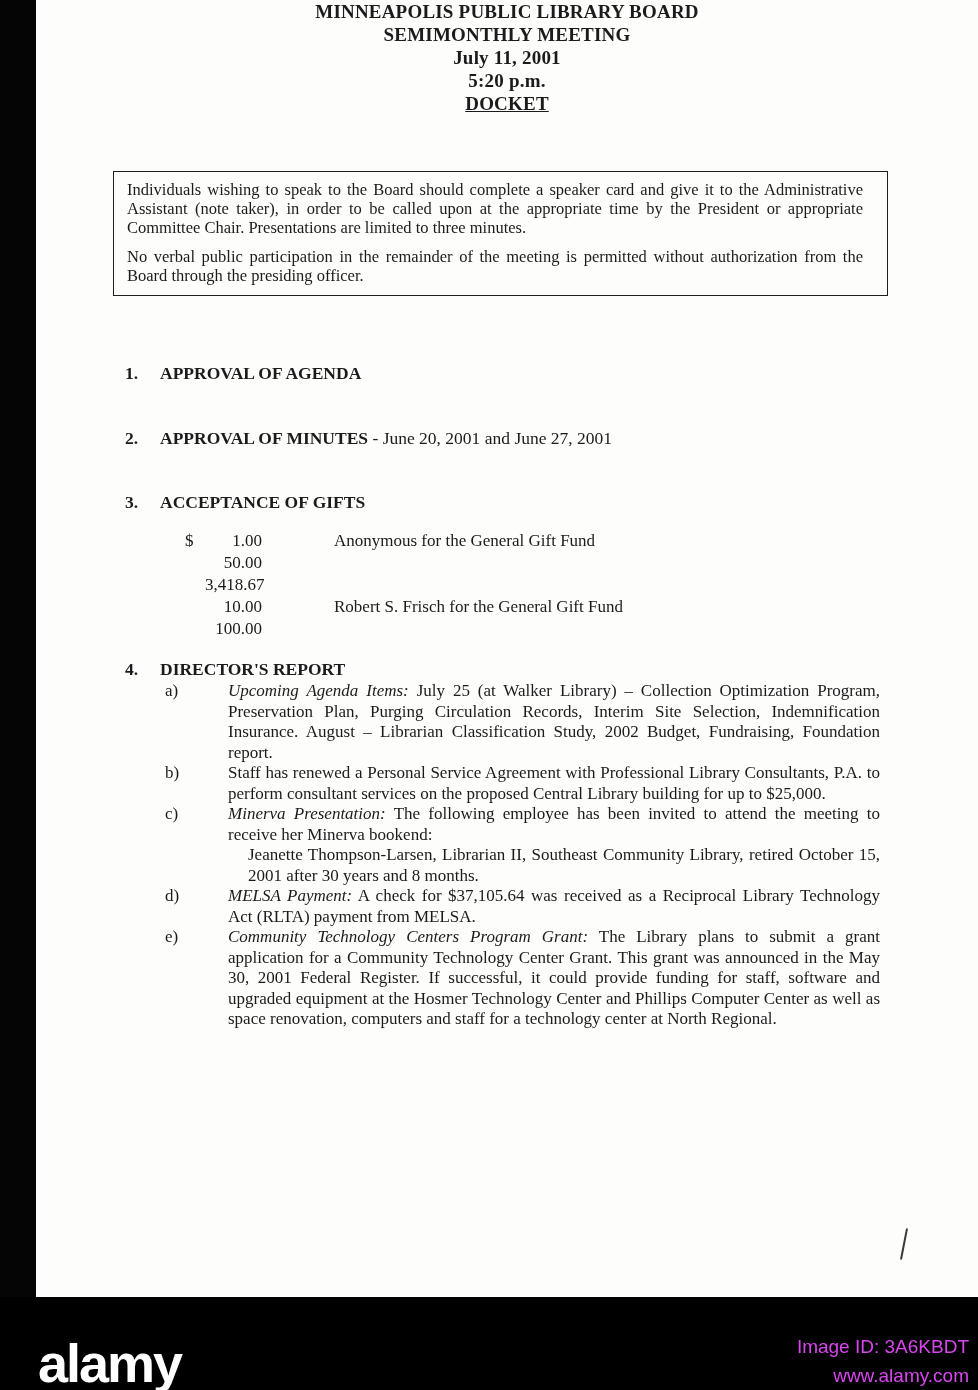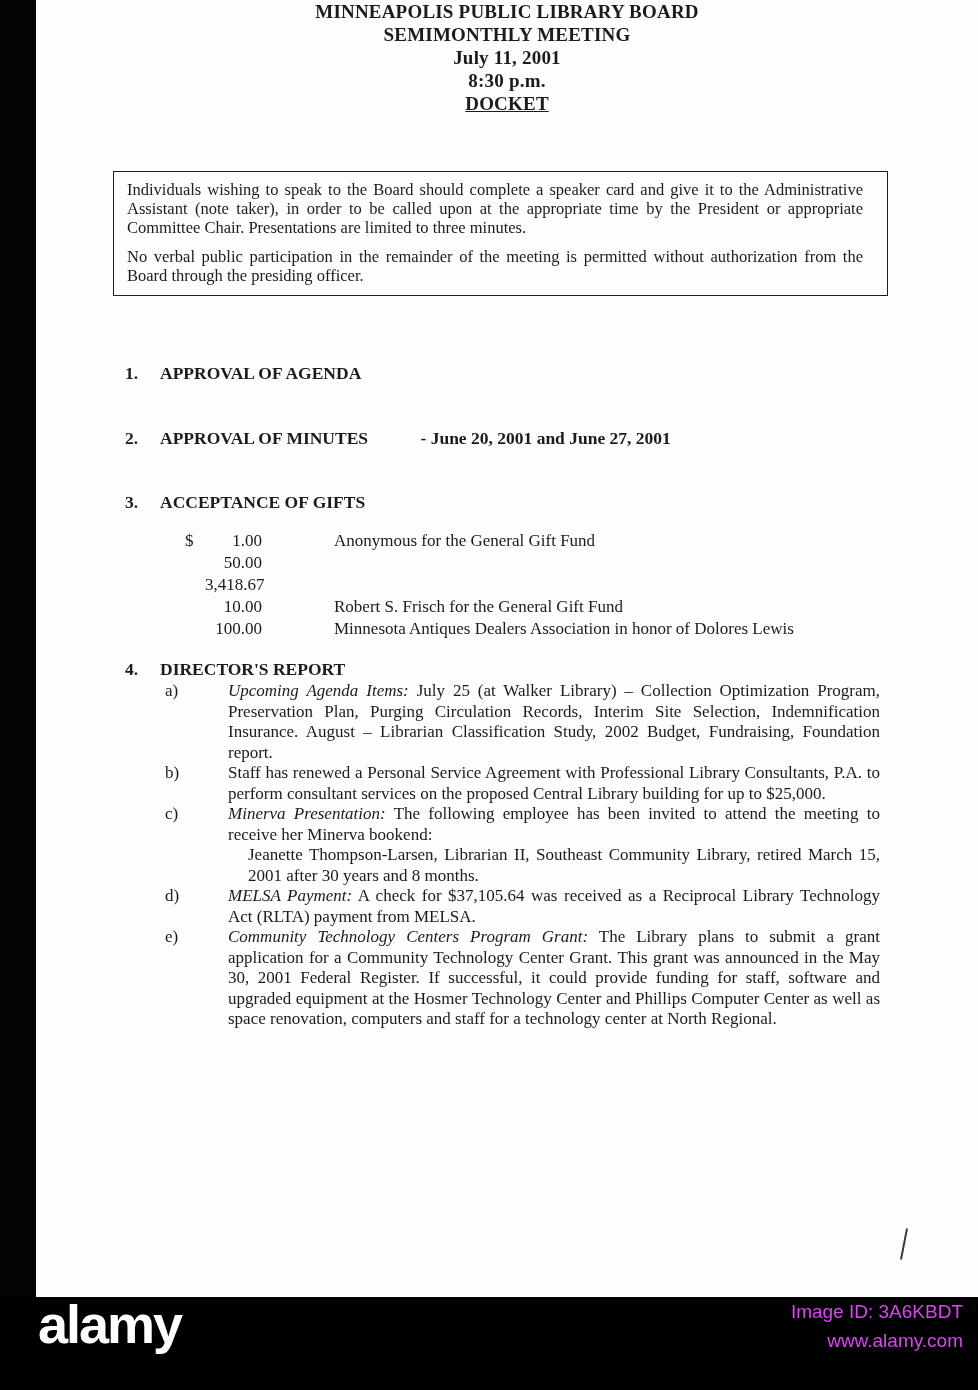--- a/index.html
+++ b/index.html
@@ -40,21 +40,21 @@
 
   .section { margin-left:125px; margin-right:95px; }
   #sec1 { margin-top:66px; }
   #sec2 { margin-top:43px; }
   #sec3 { margin-top:42px; }
   #sec4 { margin-top:18px; }
 
   .sec-head { display:flex; font-size:17.5px; line-height:22px; }
   .sec-num { font-weight:bold; width:35px; flex:0 0 35px; }
   .sec-title { font-weight:bold; }
-  .sec-detail { font-weight:bold;margin-left:48px; }
+  .sec-detail { font-weight:normal; }
 
   .gifts { margin:17px 3px 0 60px; font-size:17px; line-height:22px; }
   .gift-row { display:flex; }
   .gift-cur { width:20px; flex:0 0 20px; }
   .gift-amt { width:57px; flex:0 0 57px; text-align:right; }
   .gift-gap { width:48px; flex:0 0 48px; }
   .gift-desc { flex:1;margin-left:24px; }
 
   .report { margin:1px 3px 0 40px; font-size:17px; line-height:20.5px; }
   .report-item { display:flex; }
@@ -70,24 +70,24 @@
     background:#3a3a3a;
     transform:rotate(11deg);
     border-radius:1px;
   }
 
   .alamy-bar {
     position:absolute; left:0; bottom:0;
     width:978px; height:93px;
     background:#000;
     display:flex;
-    align-items:flex-start;
+    align-items:flex-end;
     justify-content:space-between;
     box-sizing:border-box;
-    padding:0 15px 0 38px;
+    padding:0 9px 0 38px;
     font-family:"Liberation Sans", sans-serif;
   }
   .alamy-logo {
     color:#fff;
     font-weight:bold;
     font-size:54px;
     letter-spacing:-2px;
     line-height:1;
   }
   .alamy-info { text-align:right; color:#d946ef; font-size:19px; line-height:29px; }
@@ -96,21 +96,21 @@
 <body>
 
 <div class="film-strip"></div>
 
 <div class="doc">
 
   <div class="doc-header">
     <div>MINNEAPOLIS PUBLIC LIBRARY BOARD</div>
     <div>SEMIMONTHLY MEETING</div>
     <div>July 11, 2001</div>
-    <div>8:30 p.m.</div>
+    <div>5:20 p.m.</div>
     <div class="underlined">DOCKET</div>
   </div>
 
   <div class="notice-box">
     <div class="para1">Individuals wishing to speak to the Board should complete a speaker card and give it to the Administrative Assistant (note taker), in order to be called upon at the appropriate time by the President or appropriate Committee Chair.  Presentations are limited to three minutes.</div>
     <div class="para2">No verbal public participation in the remainder of the meeting is permitted without authorization from the Board through the presiding officer.</div>
   </div>
 
   <div class="section" id="sec1">
     <div class="sec-head">
@@ -151,21 +151,20 @@
       <div class="gift-row">
         <span class="gift-cur"></span>
         <span class="gift-amt">10.00</span>
         <span class="gift-gap"></span>
         <span class="gift-desc">Robert S. Frisch for the General Gift Fund</span>
       </div>
       <div class="gift-row">
         <span class="gift-cur"></span>
         <span class="gift-amt">100.00</span>
         <span class="gift-gap"></span>
-        <span class="gift-desc">Minnesota Antiques Dealers Association in honor of Dolores Lewis</span>
       </div>
     </div>
   </div>
 
   <div class="section" id="sec4">
     <div class="sec-head">
       <span class="sec-num">4.</span>
       <span class="sec-title">DIRECTOR'S REPORT</span>
     </div>
     <div class="report">
@@ -183,21 +182,21 @@
         <div class="rep-body">
           <div class="rep-text"><i class="rep-lead"></i><span>Staff has renewed a Personal Service Agreement with Professional Library Consultants, P.A. to perform consultant services on the proposed Central Library building for up to $25,000.</span></div>
           <div class="rep-sub"></div>
         </div>
       </div>
 
       <div class="report-item">
         <span class="rep-letter">c)</span>
         <div class="rep-body">
           <div class="rep-text"><i class="rep-lead">Minerva Presentation:</i> <span>The following employee has been invited to attend the meeting to receive her Minerva bookend:</span></div>
-          <div class="rep-sub">Jeanette Thompson-Larsen, Librarian II, Southeast Community Library, retired March 15, 2001 after 30 years and 8 months.</div>
+          <div class="rep-sub">Jeanette Thompson-Larsen, Librarian II, Southeast Community Library, retired October 15, 2001 after 30 years and 8 months.</div>
         </div>
       </div>
 
       <div class="report-item">
         <span class="rep-letter">d)</span>
         <div class="rep-body">
           <div class="rep-text"><i class="rep-lead">MELSA Payment:</i> <span>A check for $37,105.64 was received as a Reciprocal Library Technology Act (RLTA)  payment from MELSA.</span></div>
           <div class="rep-sub"></div>
         </div>
       </div>

